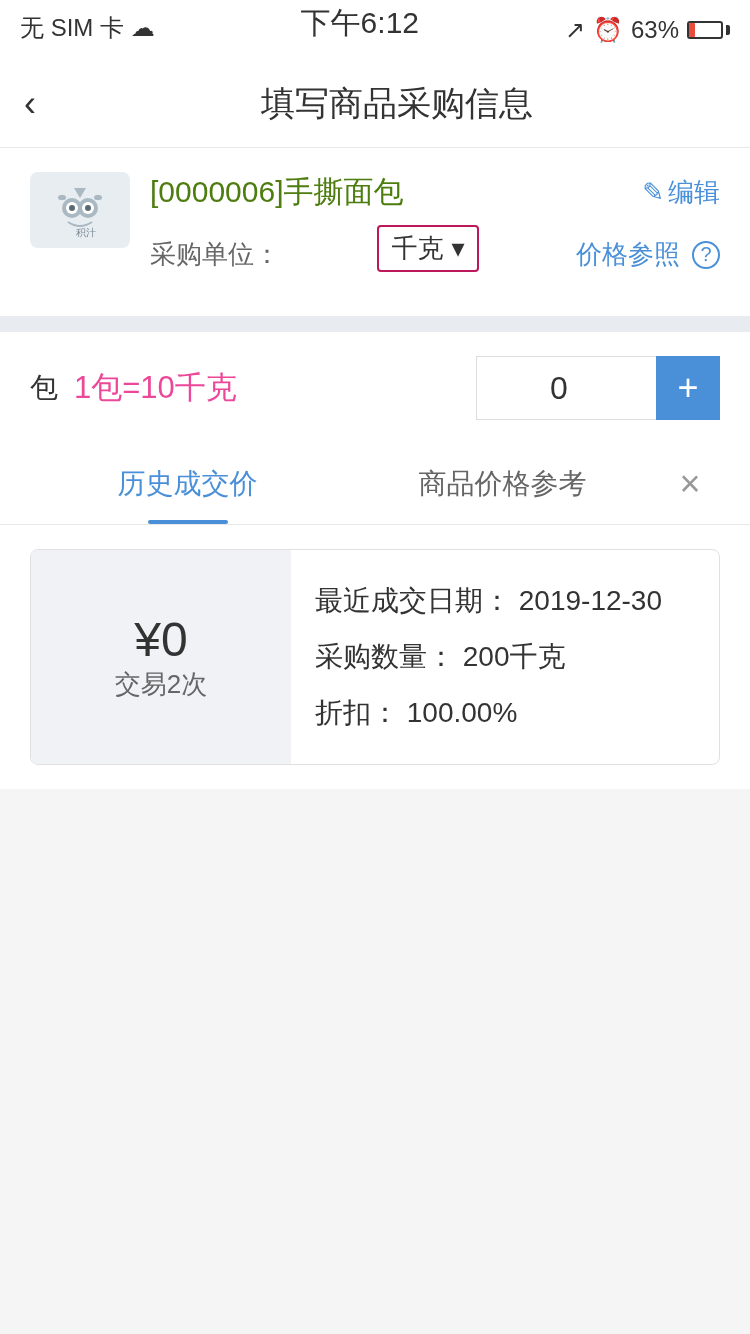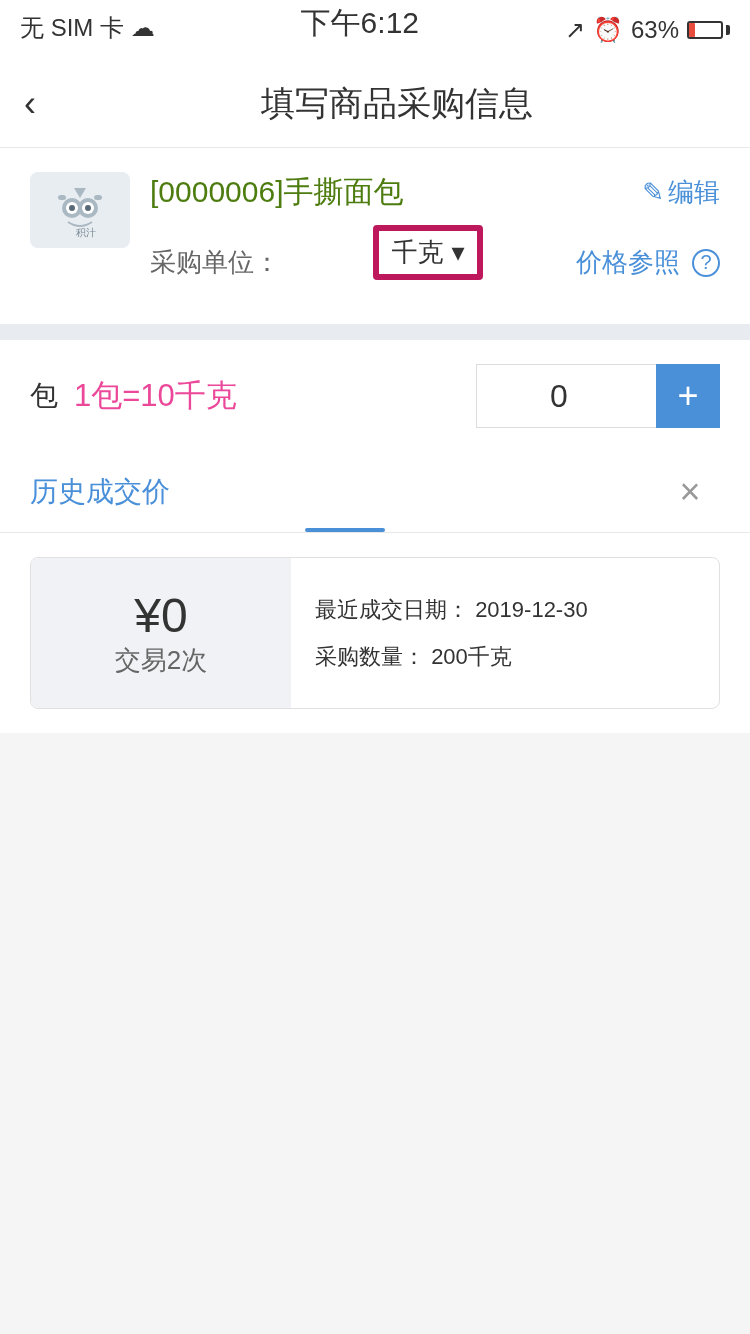--- a/index.html
+++ b/index.html
@@ -150,21 +150,21 @@
       align-items: flex-end;
       justify-content: space-between;
     }
     .unit-label {
       font-size: 26px;
       color: #666;
     }
     .unit-select {
       display: inline-flex;
       align-items: center;
-      border: 6px solid #be185d;
+      border: 2px solid #be185d;
       border-radius: 4px;
       padding: 4px 12px;
       font-size: 26px;
       color: #333;
       gap: 8px;
       cursor: pointer;
     }
     .price-ref {
       display: flex;
       align-items: center;
@@ -255,21 +255,21 @@
       align-items: center;
       border-bottom: 1px solid #e8e8e8;
       position: relative;
       padding: 0 30px;
     }
     .tab-item {
       flex: 1;
       height: 80px;
       display: flex;
       align-items: center;
-      justify-content: flex-start;
+      justify-content: center;
       font-size: 28px;
       color: #666;
       cursor: pointer;
       position: relative;
     }
     .tab-item.active {
       color: #4a90d9;
     }
     .tab-item.active::after {
       content: '';
@@ -325,21 +325,21 @@
     }
     .trans-right {
       flex: 1;
       padding: 30px 24px;
       display: flex;
       flex-direction: column;
       gap: 14px;
       justify-content: center;
     }
     .trans-detail-row {
-      font-size: 22px;
+      font-size: 28px;
       color: #333;
       line-height: 1.5;
     }
 
     
     .page-bg {
       background: #f5f5f5;
       min-height: 600px;
     }
   </style>
@@ -422,36 +422,43 @@
     <button class="qty-plus">+</button>
   </div>
 </div>
 
 <div class="bottom-panel">
 
   <div class="tab-row">
     <div class="tab-item active">
       <span>历史成交价</span>
     </div>
+    <div class="tab-item">
+      <span>商品价格参考</span>
+    </div>
     <div class="tab-close">×</div>
   </div>
 
   <div class="transaction-list">
     <div class="transaction-card">
       <div class="trans-left">
         <span class="trans-price">¥0</span>
         <span class="trans-count">交易2次</span>
       </div>
       <div class="trans-right">
         <div class="trans-detail-row">
           <span>最近成交日期：</span>
           <span>2019-12-30</span>
         </div>
         <div class="trans-detail-row">
           <span>采购数量：</span>
           <span>200千克</span>
         </div>
+        <div class="trans-detail-row">
+          <span>折扣：</span>
+          <span>100.00%</span>
+        </div>
       </div>
     </div>
   </div>
 </div>
 
 <div class="page-bg"></div>
 
 </body></html>

